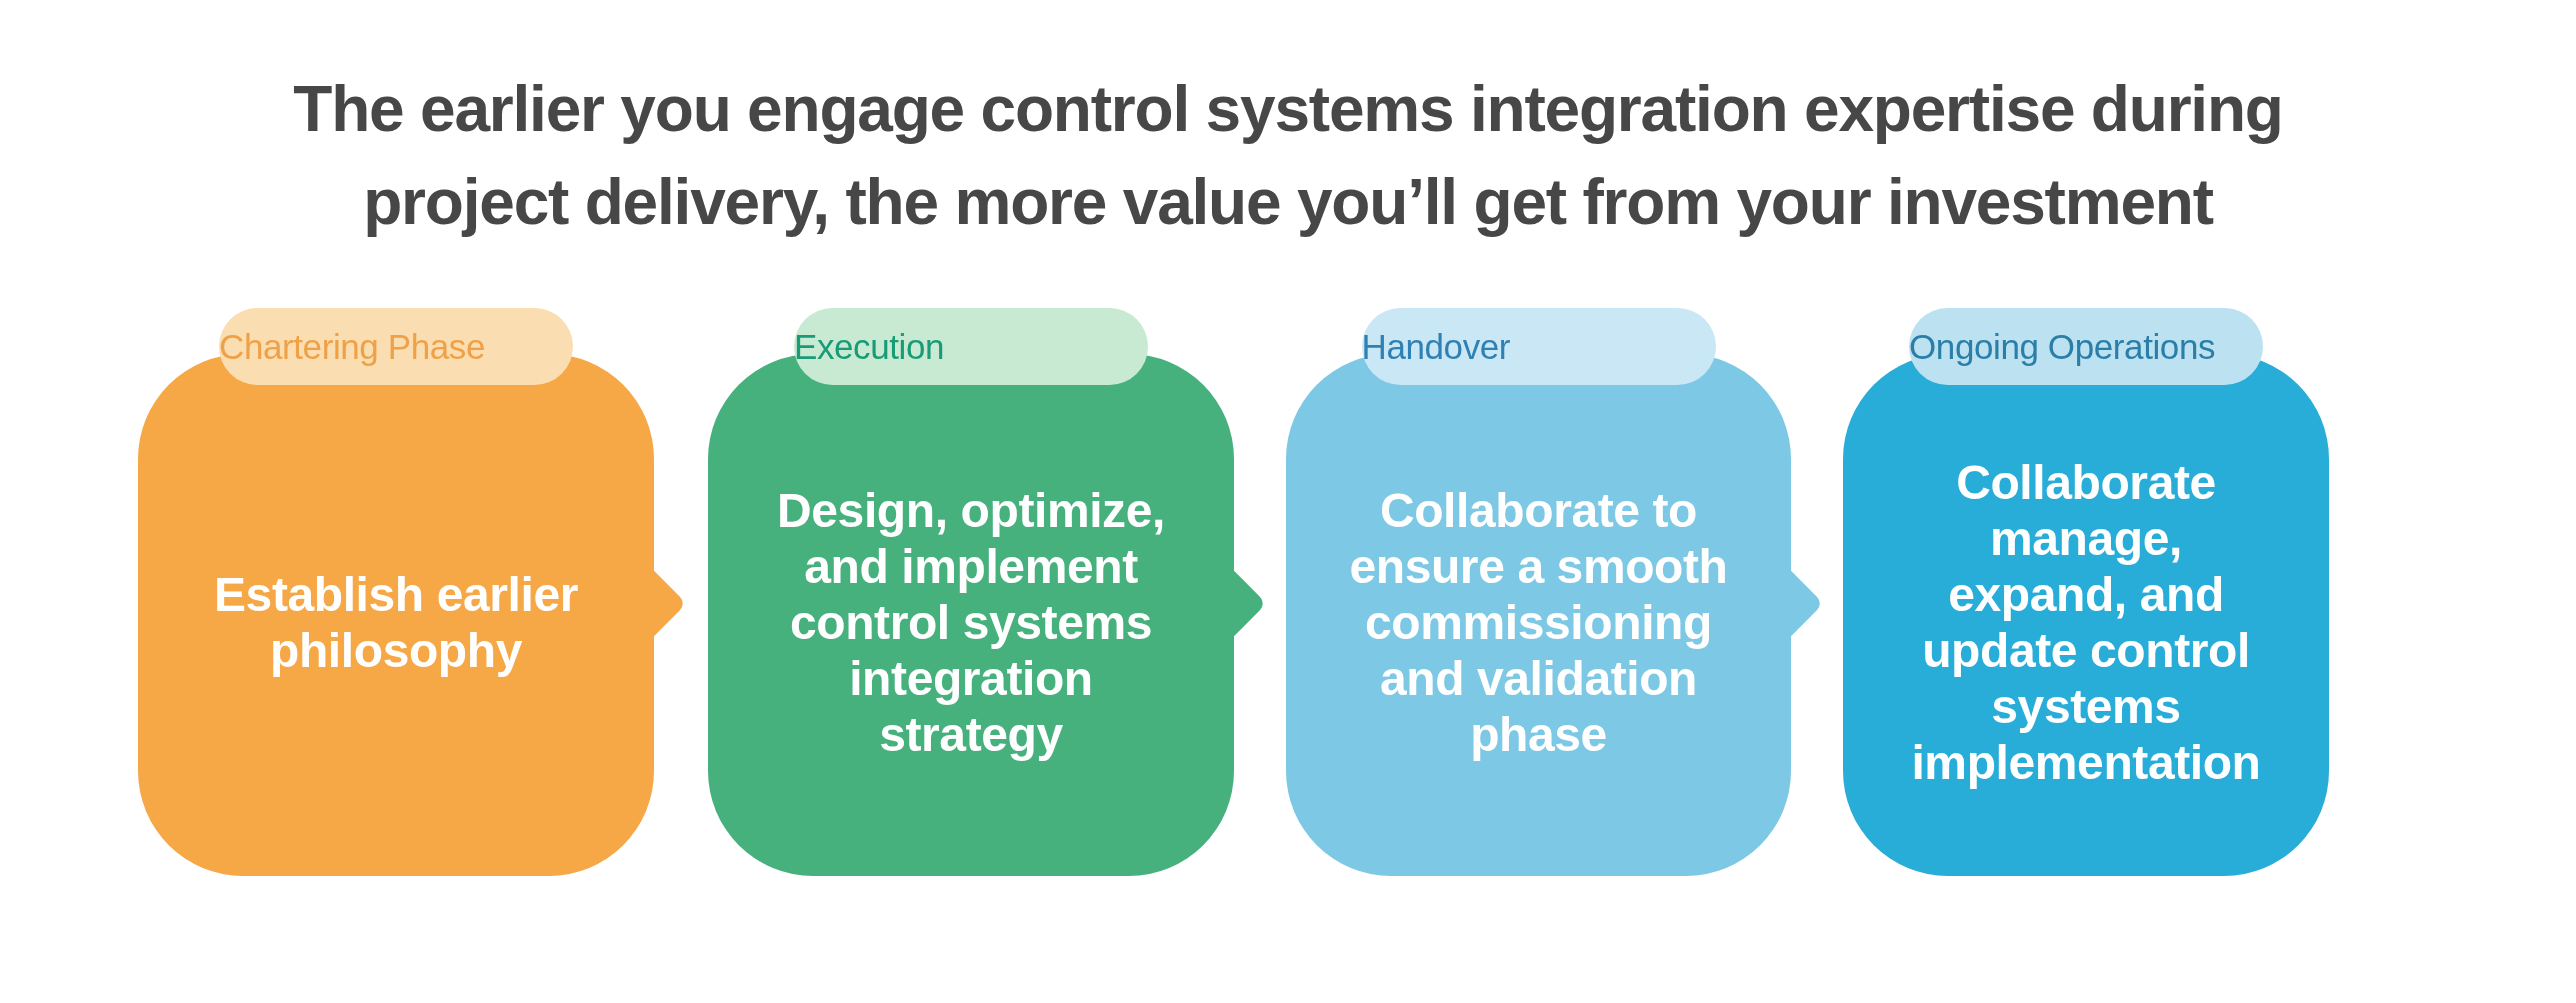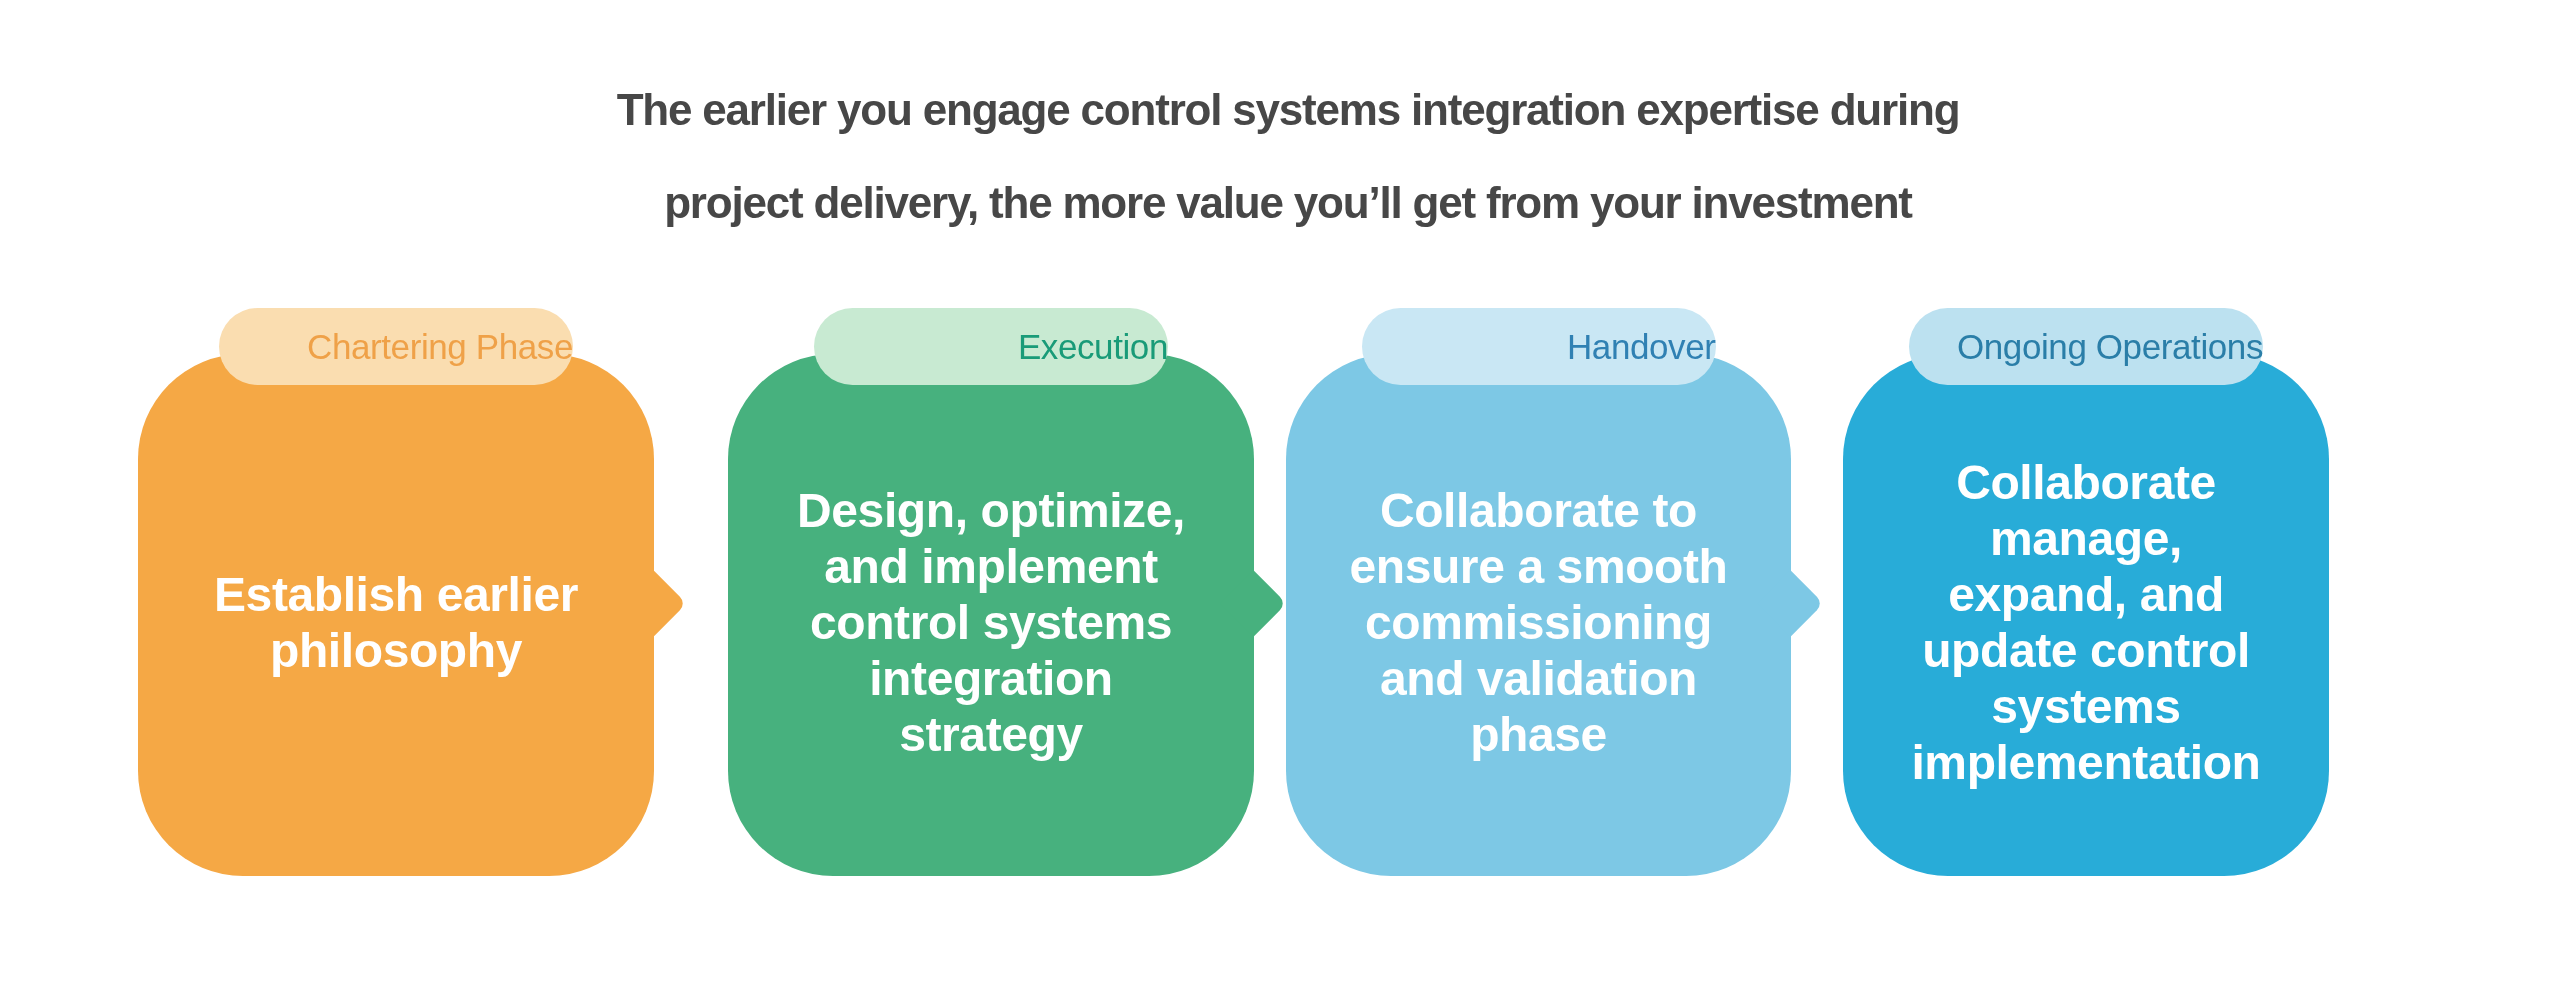--- a/index.html
+++ b/index.html
@@ -16,54 +16,54 @@
     inset: 0;
     background: #ffffff;
   }
   .title {
     position: absolute;
     top: 63px;
     left: 0;
     right: 0;
     text-align: center;
     font-weight: 700;
-    font-size: 44px;
+    font-size: 64px;
     line-height: 93px;
     letter-spacing: -1.2px;
     color: #474747;
     white-space: pre-line;
   }
   .phases {
     position: absolute;
     inset: 0;
   }
   .phase {
     position: absolute;
     top: 354px;
     height: 522px;
     border-radius: 105px;
     background: var(--box);
   }
   .p1 { left: 138px;  width: 516px; }
-  .p2 { left: 728px;  width: 526px; }
+  .p2 { left: 708px;  width: 526px; }
   .p3 { left: 1286px; width: 505px; }
   .p4 { left: 1843px; width: 486px; }
   .pill {
     position: absolute;
     top: -46px;
     left: 50%;
     transform: translateX(-50%);
     width: 354px;
     height: 77px;
     border-radius: 39px;
     background: var(--pill);
     color: var(--pill-text);
     display: flex;
     align-items: center;
-    justify-content: flex-end;
+    justify-content: flex-start;
     font-size: 35px;
     letter-spacing: -0.4px;
     z-index: 2;
   }
   .body-text {
     position: absolute;
     inset: 0;
     padding: 16px 11.3px 0 11.3px;
     display: flex;
     align-items: center;

